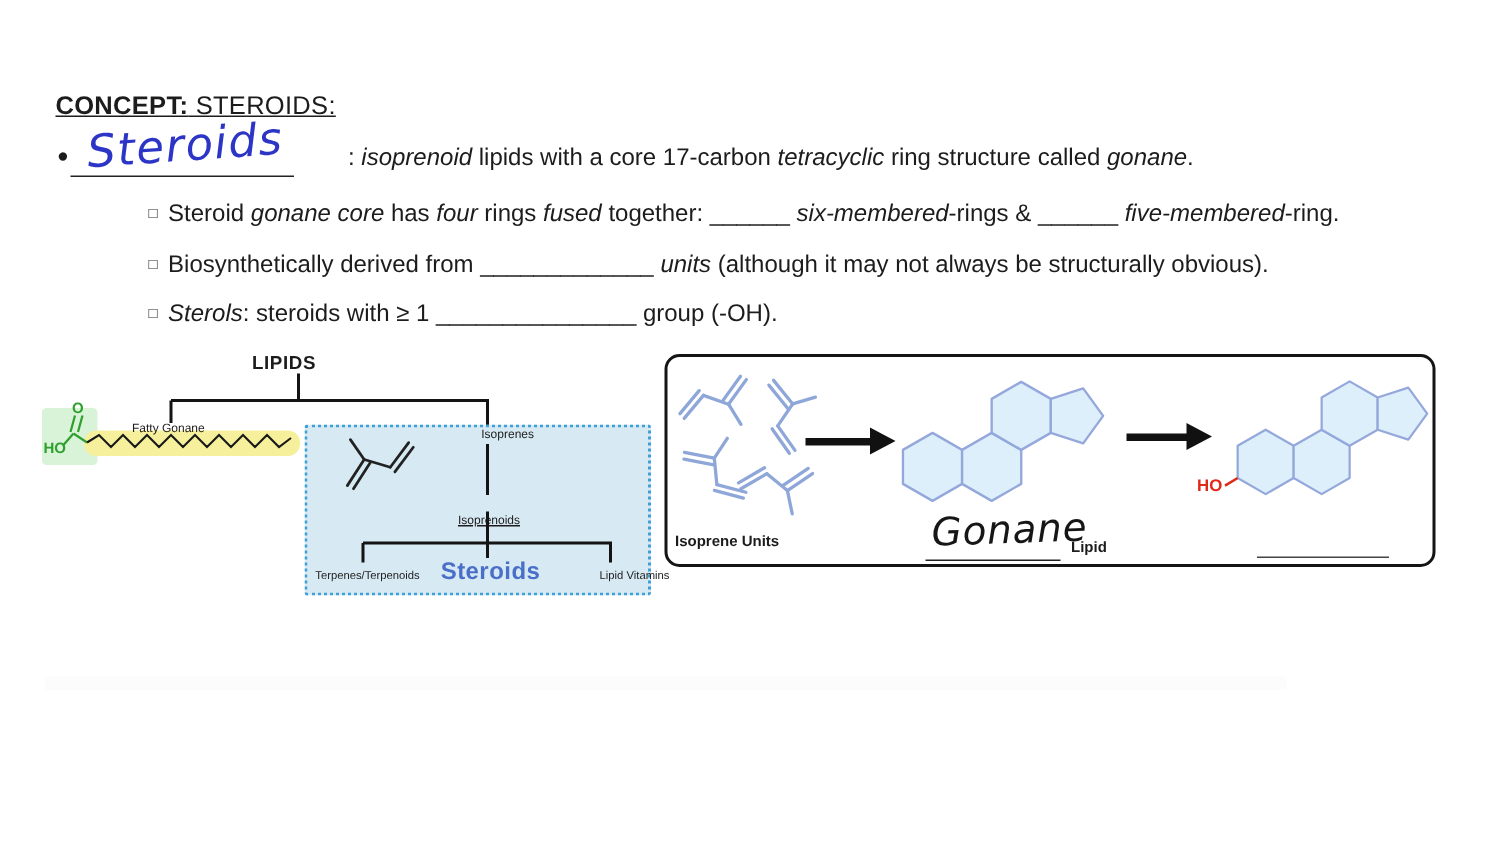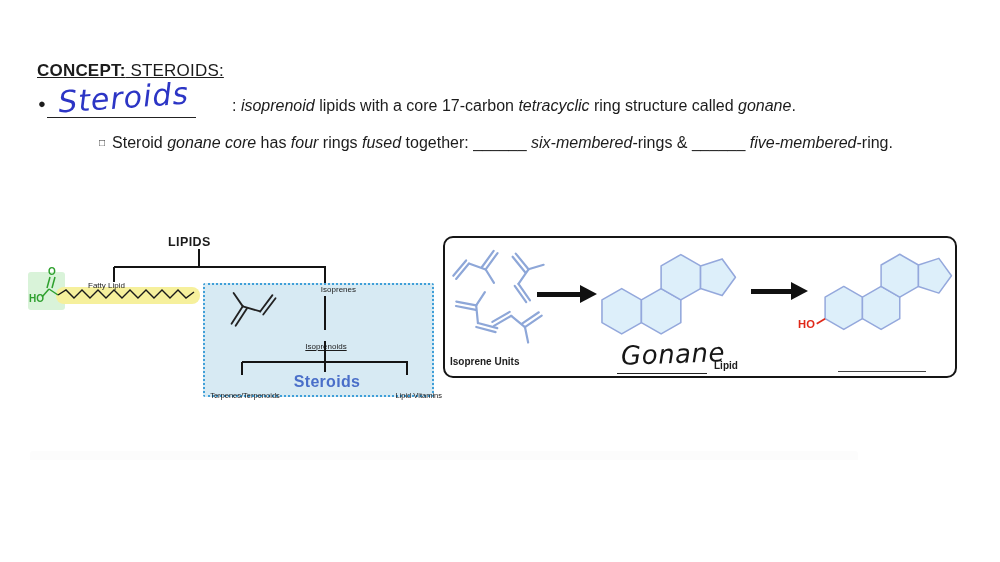--- a/index.html
+++ b/index.html
@@ -11,21 +11,21 @@
   .title{font-size:17px;text-decoration:underline;letter-spacing:.2px;}
   .title .concept{font-weight:bold;}
   .body-line{font-size:16px;}
   .cb{font-size:10px;margin-right:7px;vertical-align:2px;color:#2a2a2a;}
   .bullet{font-size:13px;}
   .hand{font-family:cursive,"DejaVu Sans",sans-serif;font-style:italic;}
   .hand-steroids{font-size:30px;color:#2c35c5;transform:rotate(-4deg);letter-spacing:1px;}
   .hand-gonane{font-size:26px;color:#161616;transform:rotate(-2deg);letter-spacing:.5px;}
   .blank-rule{position:absolute;border-bottom:1.6px solid #222;}
   .tree-label{font-size:8px;color:#1c1c1c;text-align:center;}
-  .tree-label-sm{font-size:7.5px;color:#1c1c1c;text-align:center;margin-top:12px;}
+  .tree-label-sm{font-size:7.5px;color:#1c1c1c;text-align:center;}
   .lipids{font-size:12.5px;font-weight:bold;letter-spacing:.4px;text-align:left;}
   .steroids-big{font-size:16px;font-weight:bold;color:#4a6fc9;text-align:center;letter-spacing:.3px;}
   .blue-box{position:absolute;left:203px;top:283px;width:231px;height:114px;
             background:#d7eaf3;border:2px dotted #3f9fd8;border-radius:2px;box-sizing:border-box;}
   .flow-box{position:absolute;left:443px;top:236px;width:514px;height:142px;
             border:2.5px solid #151515;border-radius:10px;box-sizing:border-box;background:#fff;}
   .arrow-shaft{position:absolute;height:5px;background:#111;}
   .arrow-head{position:absolute;width:0;height:0;border-top:9.5px solid transparent;
               border-bottom:9.5px solid transparent;border-left:17px solid #111;}
   .flow-label{font-size:10px;font-weight:bold;}
@@ -41,40 +41,42 @@
 
   <div class="abs title" style="left:37px;top:61px;"><span class="concept">CONCEPT:</span><span> STEROIDS:</span></div>
 
   <span class="abs bullet" style="left:38px;top:96px;">●</span>
   <div class="blank-rule" style="left:47px;top:117px;width:149px;"></div>
   <div class="abs hand hand-steroids" style="left:58px;top:80px;">Steroids</div>
   <div class="abs body-line" style="left:196px;top:97px;margin-left:36px;"><span>: </span><span class="it">isoprenoid</span><span> lipids with a core 17-carbon </span><span class="it">tetracyclic</span><span> ring structure called </span><span class="it">gonane</span><span>.</span></div>
 
   <div class="abs body-line" style="left:99px;top:134px;text-align:right;"><span class="cb">□</span><span>Steroid </span><span class="it">gonane core</span><span> has </span><span class="it">four</span><span> rings </span><span class="it">fused</span><span> together: ______ </span><span class="it">six-membered</span><span>-rings &amp; ______ </span><span class="it">five-membered</span><span>-ring.</span></div>
 
+  <div class="abs body-line" style="left:99px;top:168px;"><span class="cb">□</span><span>Biosynthetically derived from _____________ </span><span class="it">units</span><span> (although it may not always be structurally obvious).</span></div>
 
+  <div class="abs body-line" style="left:99px;top:201px;"><span class="cb">□</span><span class="it">Sterols</span><span>: steroids with ≥ 1 _______________ group (-OH).</span></div>
 
   <div class="abs lipids" style="left:168px;top:235px;width:64px;">LIPIDS</div>
   <div class="ln" style="left:198px;top:249px;width:2px;height:18px;"></div>
   <div class="ln" style="left:114px;top:266px;width:212px;height:2px;"></div>
   <div class="ln" style="left:113px;top:267px;width:2px;height:15px;"></div>
   <div class="ln" style="left:324px;top:267px;width:2px;height:18px;"></div>
 
   <svg class="abs" style="left:28px;top:262px;" width="175" height="50" viewBox="0 0 175 50">
     <rect x="0" y="10" width="37" height="38" rx="3" fill="#d9f3d9"></rect>
     <rect x="28" y="25" width="144" height="17" rx="8" fill="#f6f09c"></rect>
     <text x="20" y="13" font-size="10" font-weight="bold" fill="#2ea02e">O</text>
     <line x1="22" y1="15" x2="19" y2="26" stroke="#2ea02e" stroke-width="1.5"></line>
     <line x1="27" y1="15" x2="24" y2="26" stroke="#2ea02e" stroke-width="1.5"></line>
     <text x="1" y="40" font-size="10" font-weight="bold" fill="#2ea02e">HO</text>
     <line x1="14" y1="35" x2="21" y2="27" stroke="#2ea02e" stroke-width="1.5"></line>
     <line x1="21" y1="27" x2="30" y2="33" stroke="#2ea02e" stroke-width="1.5"></line>
     <polyline points="30,33 38,28 46,36 54,28 62,36 70,28 78,36 86,28 94,36 102,28 110,36 118,28 126,36 134,28 142,36 150,28 158,36 166,30" fill="none" stroke="#1a1a1a" stroke-width="1.4"></polyline>
   </svg>
-  <div class="abs tree-label" style="left:88px;top:281px;">Fatty Lipid</div>
+  <div class="abs tree-label" style="left:88px;top:281px;">Fatty Gonane</div>
 
   <div class="blue-box"></div>
   <div class="abs tree-label" style="left:296px;top:285px;width:60px;text-align:right;">Isoprenes</div>
 
   <svg class="abs" style="left:224px;top:290px;" width="56" height="45" viewBox="0 0 52 44">
     <g stroke="#222" stroke-width="1.8" stroke-linecap="round" fill="none">
       <line x1="8" y1="3" x2="17" y2="16"></line>
       <line x1="17" y1="16" x2="6" y2="33"></line>
       <line x1="21" y1="18" x2="10" y2="35"></line>
       <line x1="17" y1="16" x2="34" y2="21"></line>
@@ -84,21 +86,21 @@
   </svg>
 
   <div class="ln" style="left:324px;top:296px;width:2px;height:34px;"></div>
   <div class="abs tree-label" style="left:292px;top:342px;width:68px;text-decoration:underline;">Isoprenoids</div>
   <div class="ln" style="left:324px;top:341px;width:2px;height:31px;"></div>
   <div class="ln" style="left:242px;top:361px;width:166px;height:2px;"></div>
   <div class="ln" style="left:241px;top:362px;width:2px;height:13px;"></div>
   <div class="ln" style="left:406px;top:362px;width:2px;height:13px;"></div>
   <div class="abs tree-label-sm" style="left:204px;top:379px;width:82px;">Terpenes/Terpenoids</div>
   <div class="abs steroids-big" style="left:291px;top:373px;width:72px;">Steroids</div>
-  <div class="abs tree-label-sm" style="left:380px;top:379px;width:62px;text-align:right;">Lipid Vitamins</div>
+  <div class="abs tree-label-sm" style="left:392px;top:379px;width:62px;">Lipid Vitamins</div>
 
   <div class="flow-box"></div>
 
   <svg class="abs" style="left:450px;top:241px;transform:rotate(183deg);" width="54" height="44" viewBox="0 0 52 44">
     <g stroke="#8ea7d8" stroke-width="2.2" stroke-linecap="round" fill="none">
       <line x1="8" y1="3" x2="17" y2="16"></line>
         <line x1="17" y1="16" x2="6" y2="33"></line>
         <line x1="21" y1="18" x2="10" y2="35"></line>
         <line x1="17" y1="16" x2="34" y2="21"></line>
         <line x1="34" y1="21" x2="46" y2="5"></line>

